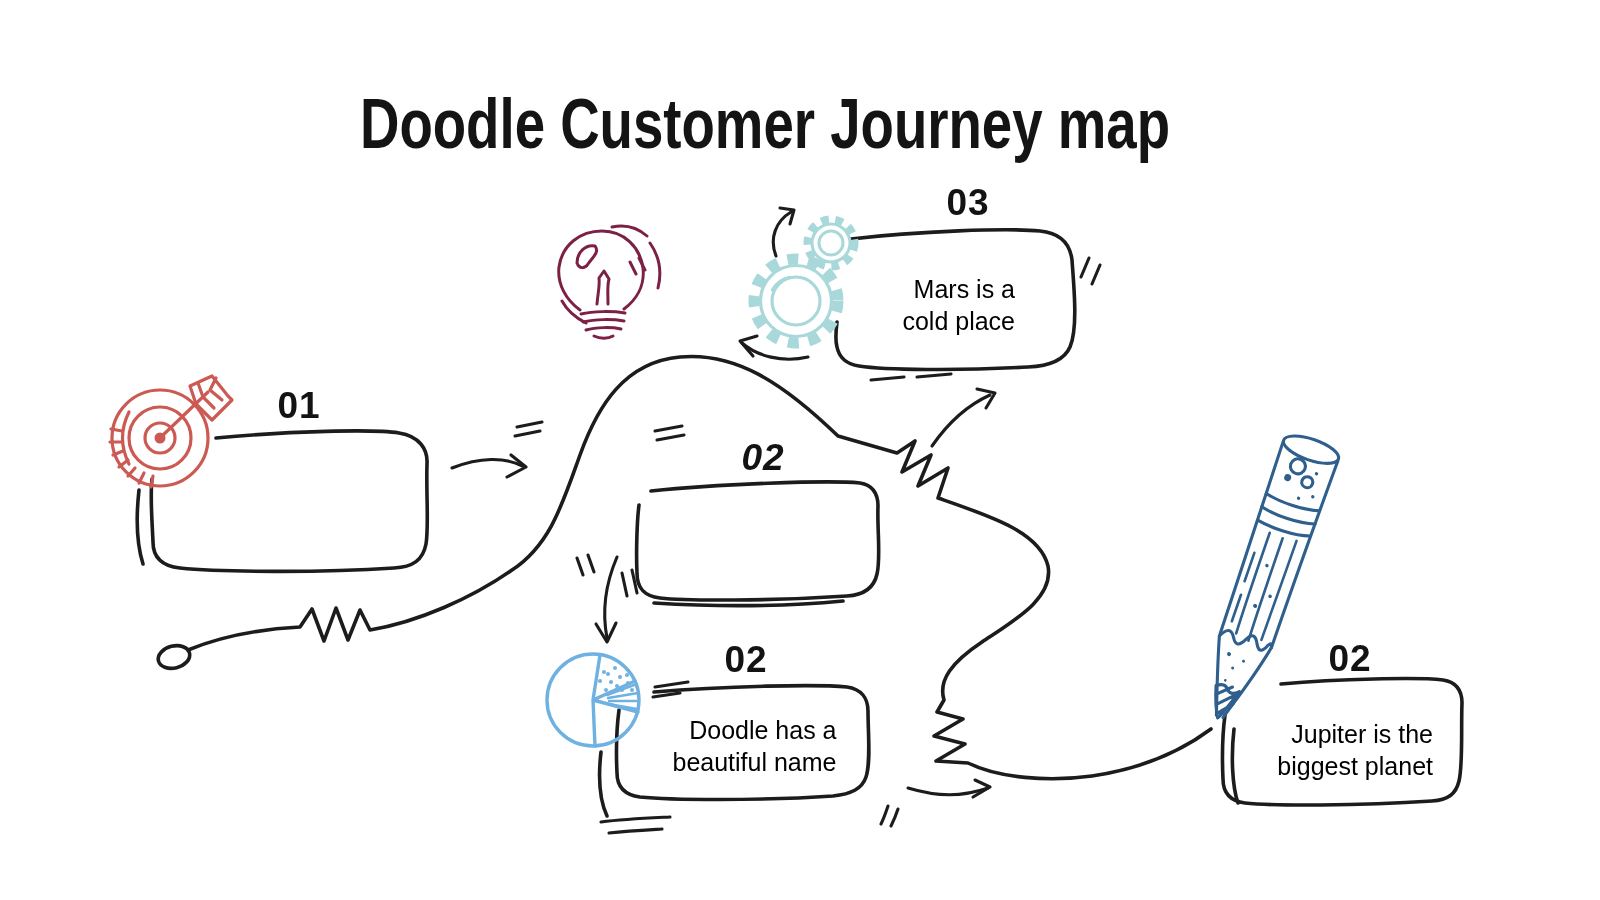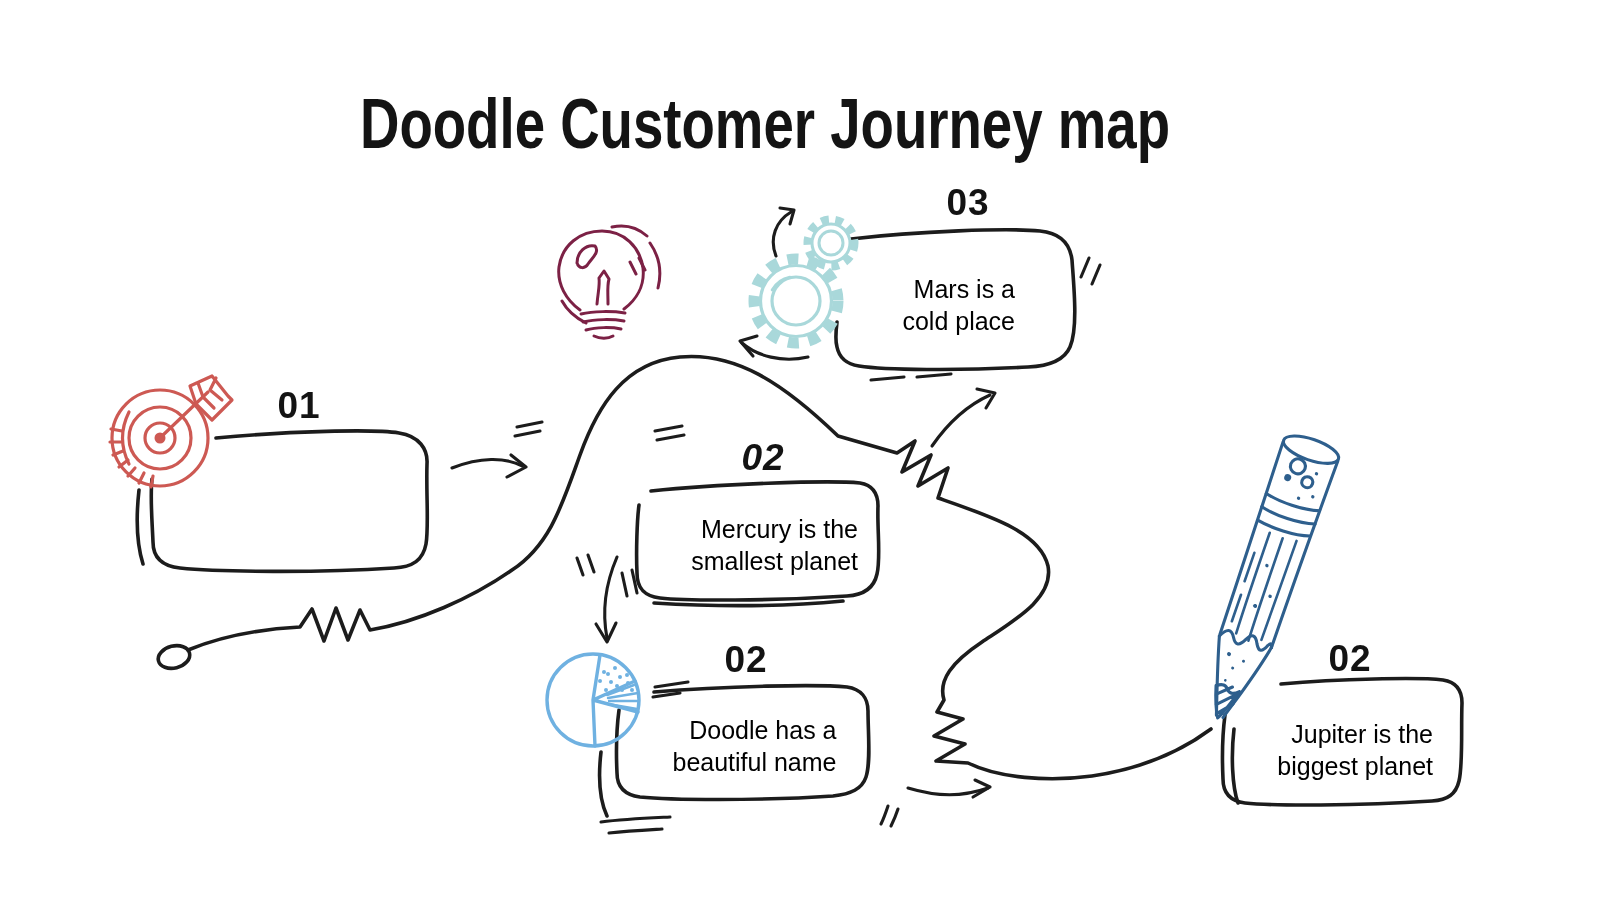--- a/index.html
+++ b/index.html
@@ -208,21 +208,20 @@
     </g>
   </svg>
 
   <div class="title">
     <span class="squeeze">Doodle Customer Journey map</span>
   </div>
 
   <div class="step-number" style="left:278px;top:406px;margin-left:21px;">01</div>
 
   <div class="step-number" style="left:763px;top:458px;font-style:italic;">02</div>
-  <div class="caption" style="left:758px;top:545px;width:200px;">Mercury is the smallest planet</div>
 
   <div class="step-number" style="left:946px;top:203px;margin-left:22px;">03</div>
   <div class="caption" style="left:950px;top:305px;width:130px;">Mars is a cold place</div>
 
   <div class="step-number" style="left:746px;top:660px;">02</div>
   <div class="caption" style="left:744px;top:746px;width:185px;">Doodle has a beautiful name</div>
 
   <div class="step-number" style="left:1350px;top:659px;">02</div>
   <div class="caption" style="left:1343px;top:750px;width:180px;">Jupiter is the biggest planet</div>
 

